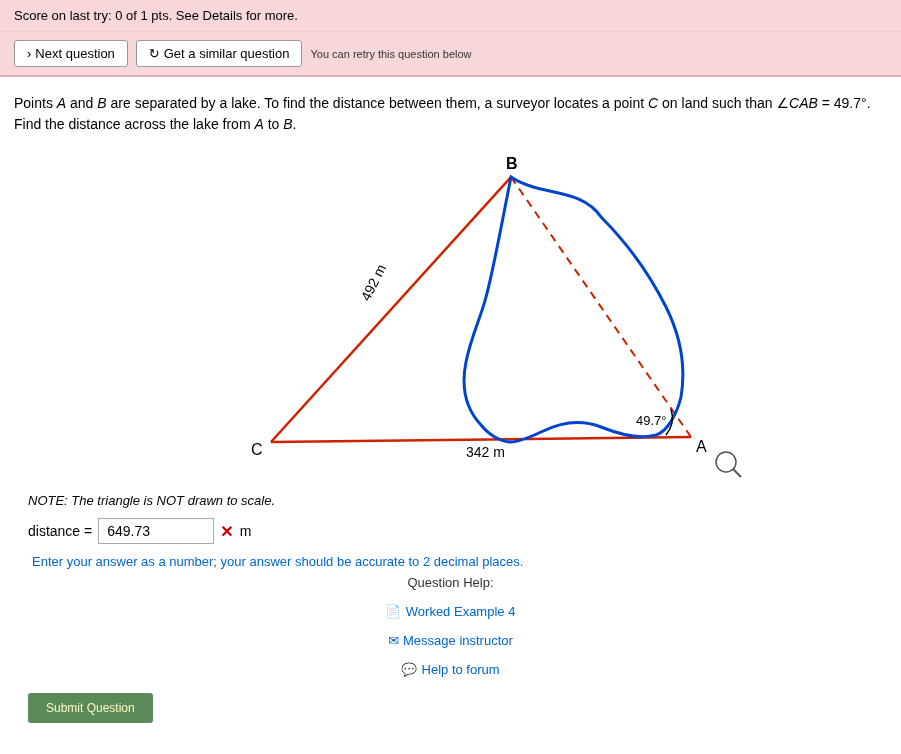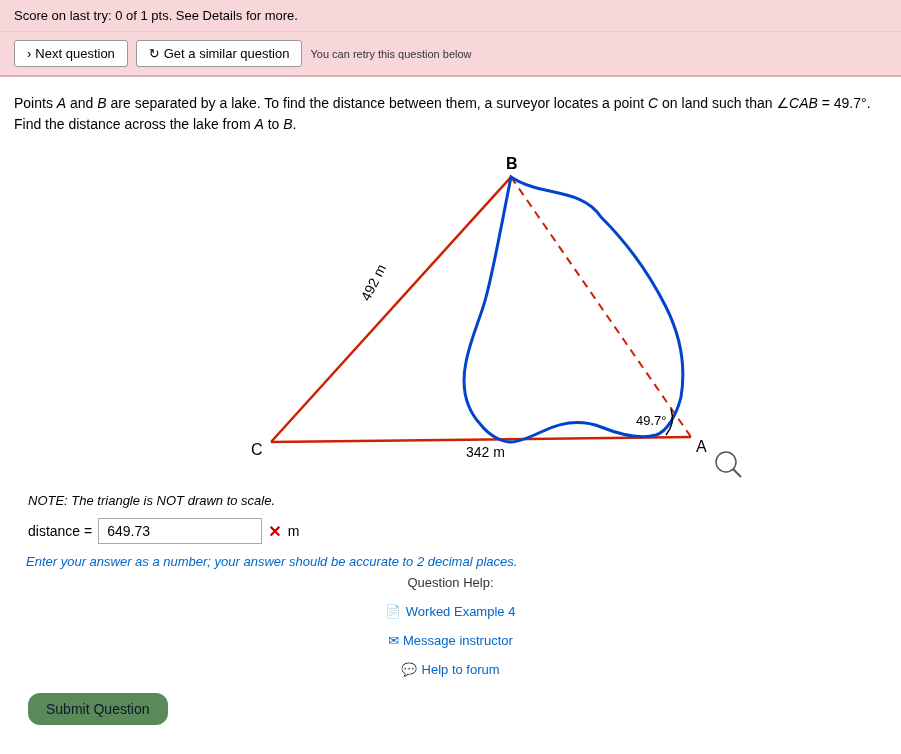--- a/index.html
+++ b/index.html
@@ -80,35 +80,34 @@
       gap: 6px;
       margin: 10px 14px;
     }
     .answer-label {
       font-size: 14px;
     }
     .answer-input {
       border: 1px solid #aaa;
       padding: 4px 8px;
       font-size: 14px;
-      width: 164px;
+      width: 116px;
     }
     .answer-x {
       color: #c00;
       font-size: 16px;
       font-weight: bold;
     }
     .answer-unit {
       font-size: 14px;
     }
     .hint-text {
       font-size: 13px;
       color: #0066cc;
-      font-style: italic;
-      margin: 4px 14px 6px 12px;
+      margin: 4px 14px 6px 18px;
     }
     .help-row {
       display: flex;
       align-items: center;
       gap: 14px;
       margin: 6px 14px;
       font-size: 13px;
       flex-direction: column;
     }
     .help-item {
@@ -118,26 +117,26 @@
       color: #0066cc;
       cursor: pointer;
       text-decoration: none;
     }
     .help-label {
       font-size: 13px;
       color: #333;
     }
     .btn-submit {
       background: #5a8a5a;
-      color: #0f172a;
+      color: #fef9c3;
       border: none;
       padding: 8px 18px;
-      font-size: 14px;
-      cursor: pointer;
-      border-radius: 12px;
+      font-size: 12px;
+      cursor: pointer;
+      border-radius: 3px;
       margin: 10px 14px;
     }
   </style>
 </head>
 <body>
 
 <div class="score-banner">
   <span>Score on last try: 0 of 1 pts. See Details for more.</span>
 </div>
 

